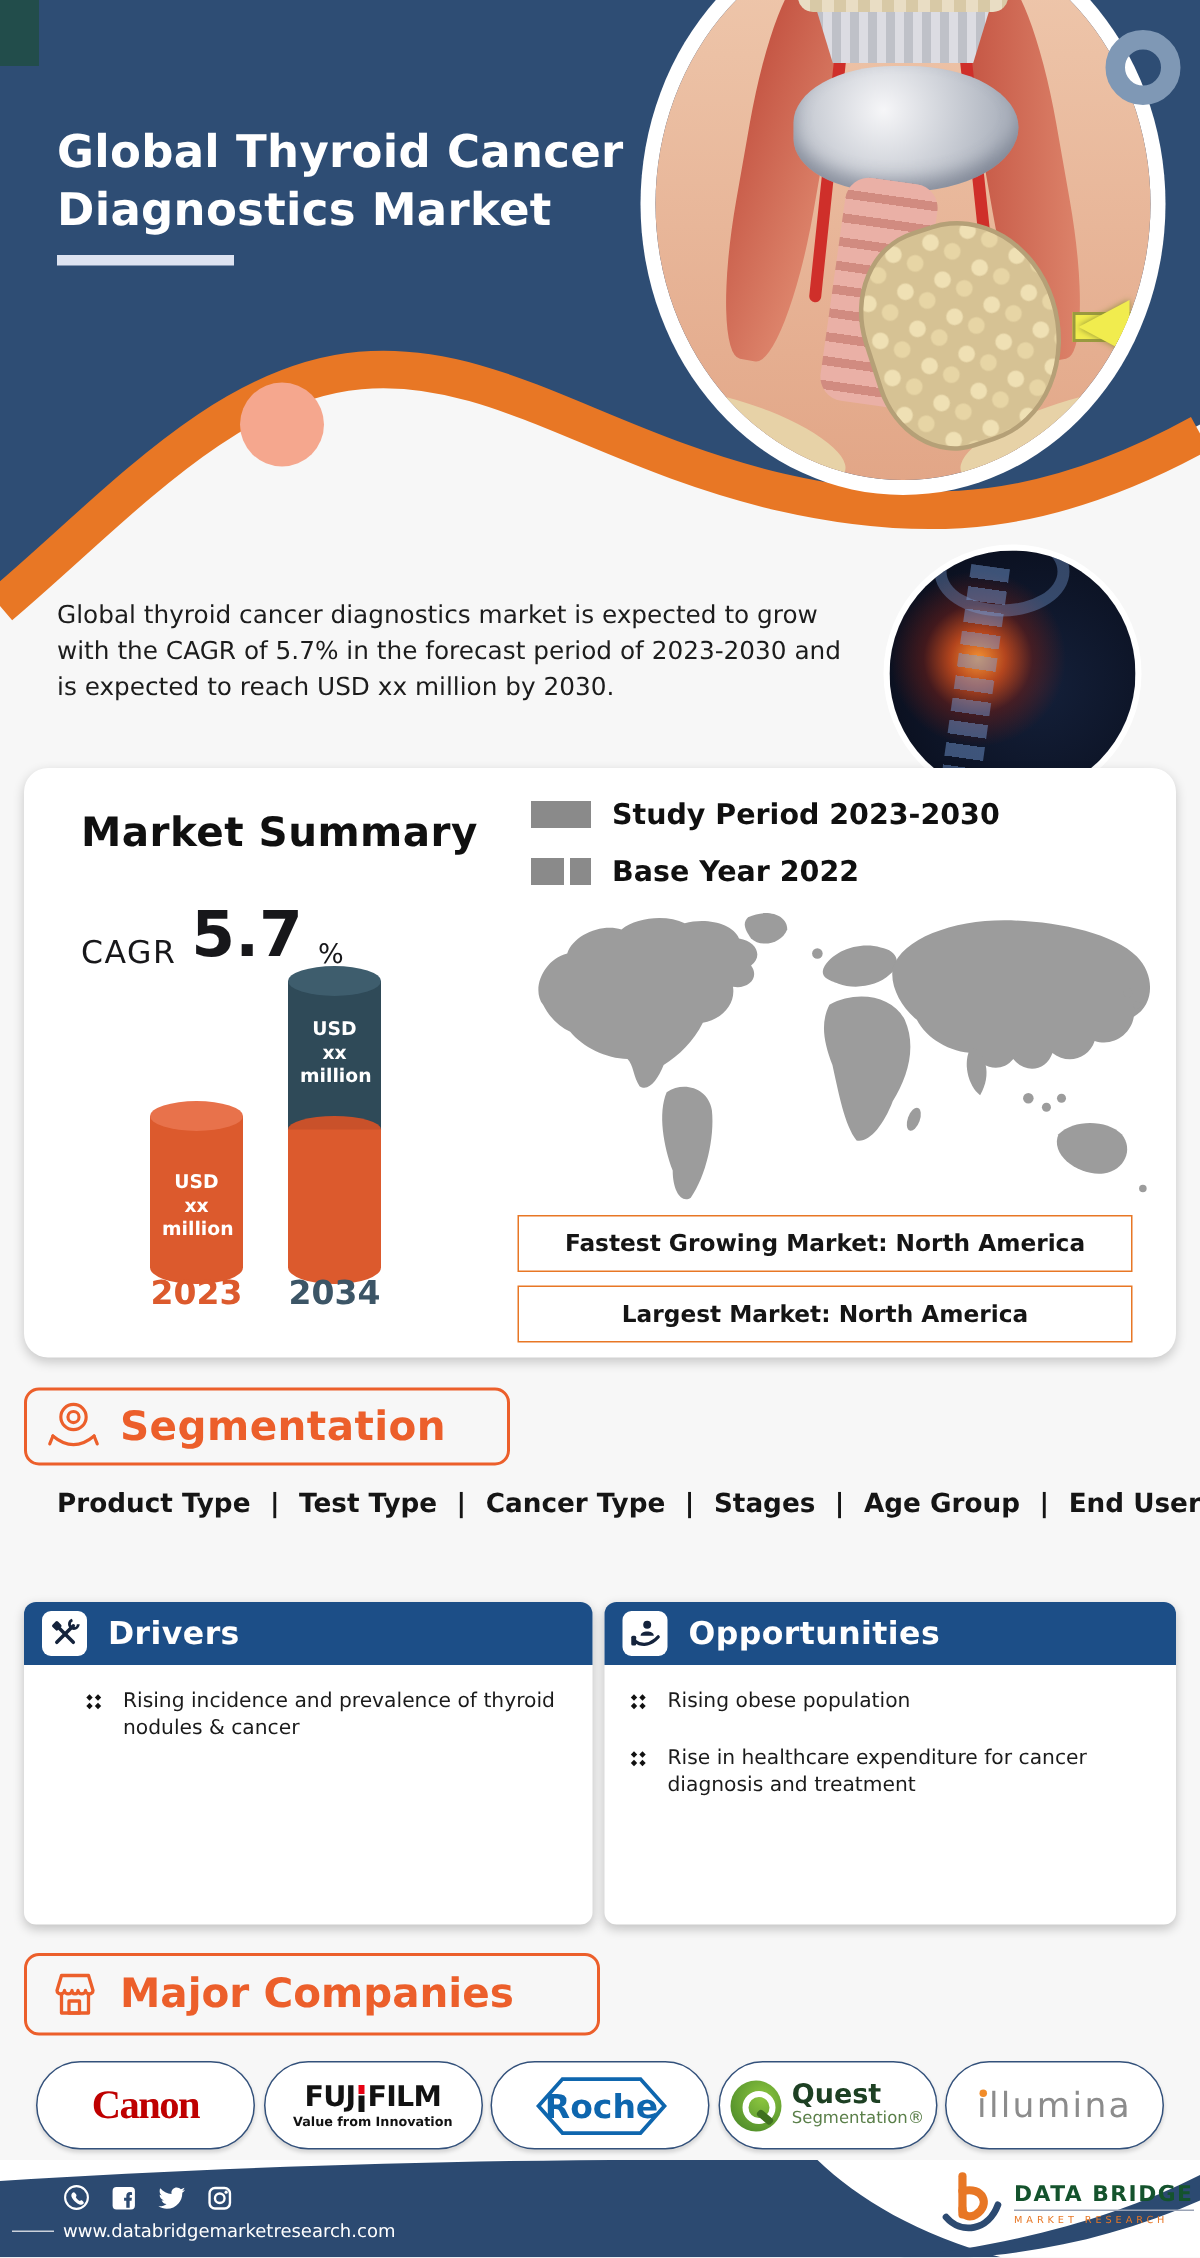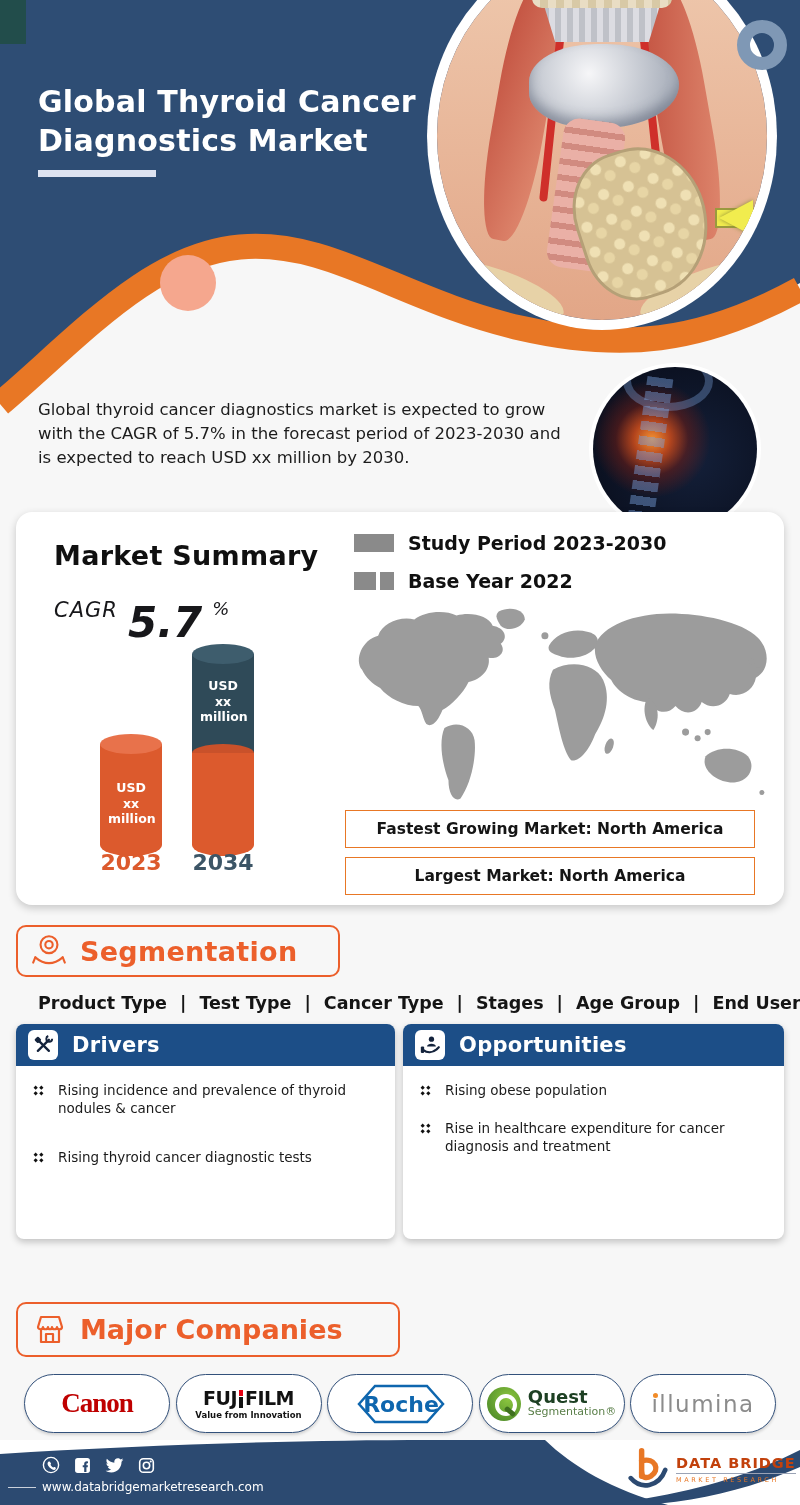--- a/index.html
+++ b/index.html
@@ -54,21 +54,21 @@
     box-shadow:0 0 0 4px #ffffff; overflow:hidden; }
   .xr-spine { position:absolute; left:44px; top:10px; width:26px; height:150px; transform:rotate(8deg);
     background:repeating-linear-gradient(180deg, rgba(120,160,220,.45) 0 9px, rgba(20,30,60,0) 9px 15px); }
   .xr-jaw { position:absolute; left:30px; top:-16px; width:90px; height:60px; border-radius:50%;
     border:8px solid rgba(130,170,230,.35); }
 
   
   .ms-card { position:absolute; left:16px; top:512px; width:768px; height:393px; background:#ffffff;
     border-radius:16px; box-shadow:0 3px 8px rgba(0,0,0,.20); }
   .ms-title { position:absolute; left:38px; top:28px; font-size:27px; font-weight:bold; color:#101010; letter-spacing:.3px; }
-  .ms-cagr { position:absolute; left:38px; top:86px; display:flex; align-items:flex-start; gap:10px; color:#17171a;font-style:italic; }
+  .ms-cagr { position:absolute; left:38px; top:86px; display:flex; align-items:flex-end; gap:10px; color:#17171a; }
   .ms-cagr .lbl { font-size:21px; letter-spacing:1px; }
   .ms-cagr .val { font-size:42px; font-weight:bold; }
   .ms-cagr .pct { font-size:18px; }
 
   .cyl { position:absolute; width:62px; }
   .cyl .cap { position:absolute; left:0; top:0; width:62px; height:20px; border-radius:50%; }
   .cyl .seg { position:absolute; left:0; width:62px; }
   .cyl .seg.btm { border-radius:0 0 31px 31px / 0 0 11px 11px; }
   .bar-label { position:absolute; width:46px; left:8px; color:#ffffff; font-size:12.5px; line-height:1.25;
     text-align:center; font-weight:bold; }
@@ -88,31 +88,31 @@
   
   .seg-box { position:absolute; left:16px; top:925px; width:324px; height:52px; border:2px solid #EC5F2B;
     border-radius:10px; display:flex; align-items:center; gap:12px; padding-left:12px; }
   .seg-box .t { color:#EC5F2B; font-size:27px; font-weight:bold; letter-spacing:.3px; }
   .seg-items { position:absolute; left:38px; top:988px; width:705px; font-size:17.5px; font-weight:bold;
     color:#151515; line-height:30px; }
   .seg-item { white-space:nowrap; }
   .seg-item:not(:last-child)::after { content:"|"; margin:0 13px; color:#151515; font-weight:bold; }
 
   
-  .panel { position:absolute; top:1024px; height:215px; background:#ffffff; border-radius:8px;
+  .panel { position:absolute; top:1068px; height:215px; background:#ffffff; border-radius:8px;
     box-shadow:0 3px 7px rgba(0,0,0,.22); }
   .panel.drivers { left:16px; width:379px; }
   .panel.opps { left:403px; width:381px; }
   .panel-head { height:42px; background:#1C4E87; border-radius:8px 8px 0 0; display:flex; align-items:center;
     gap:14px; padding-left:12px; }
   .panel-head .ic { width:30px; height:30px; background:#ffffff; border-radius:6px; display:flex;
     align-items:center; justify-content:center; }
   .panel-head .t { color:#ffffff; font-size:21px; font-weight:bold; letter-spacing:.3px; }
   .panel-list { padding:16px 16px 0 8px; display:flex; flex-direction:column; }
-  .panel.drivers .panel-list { gap:31px; }
+  .panel.drivers .panel-list { gap:13px;margin-left:24px; }
   .panel.opps .panel-list { gap:20px; }
   .pitem { position:relative; padding-left:34px; font-size:13.5px; line-height:1.32; color:#1b1b1b; }
   .dbul { position:absolute; left:9px; top:3px; width:11px; height:11px; transform:rotate(45deg); }
   .dbul::before { content:""; position:absolute; left:4px; top:4px; width:3px; height:3px; background:rgba(0,0,0,0);
     box-shadow:0 -4px #111, 0 4px #111, -4px 0 #111, 4px 0 #111; }
 
   
   .mc-box { position:absolute; left:16px; top:1302px; width:384px; height:55px; border:2px solid #EC5F2B;
     border-radius:10px; display:flex; align-items:center; gap:12px; padding-left:14px; }
   .mc-box .t { color:#EC5F2B; font-size:27px; font-weight:bold; }
@@ -138,21 +138,21 @@
   .logo-illumina { position:relative; font-size:23px; color:#8c8c8c; letter-spacing:1.5px; }
   .logo-illumina .idot { position:absolute; left:2px; top:2px; width:5px; height:5px; border-radius:50%; background:#F28C28; }
 
   
   .footer { position:absolute; left:0; top:1440px; width:800px; height:65px; background:#ffffff; }
   .footer svg.bg { position:absolute; left:0; top:0; }
   .social-row { position:absolute; left:42px; top:16px; display:flex; gap:14px; align-items:center; }
   .url-line { position:absolute; left:8px; top:47px; width:28px; height:1px; background:rgba(255,255,255,.75); }
   .footer-url { position:absolute; left:42px; top:40px; color:#ffffff; font-size:12px; }
   .db-logo { position:absolute; left:628px; top:6px; display:flex; align-items:center; gap:8px; }
-  .db-text .l1 { font-size:14.5px; font-weight:bold; color:#c2410c; letter-spacing:1px; }
+  .db-text .l1 { font-size:14.5px; font-weight:bold; color:#14532d; letter-spacing:1px; }
   .db-text .rule { height:1px; background:#9aa3b5; margin:2px 0; }
   .db-text .l2 { font-size:6.5px; color:#E87725; letter-spacing:2.6px; }
 </style>
 </head>
 <body>
 
 <div class="canvas">
 
   <svg class="header-svg" viewBox="0 0 800 430" aria-hidden="true">
     <path d="M0,0 H800 V283 C700,338 620,345 520,322 C400,294 330,233 240,241 C150,249 80,330 0,398 Z" fill="#2E4D74"></path>
@@ -278,21 +278,20 @@
             <path d="M23,8 L8,23"></path>
           </g>
           <rect x="4.5" y="4.5" width="7" height="7" rx="1.5" fill="#14233c" transform="rotate(45 8 8)"></rect>
           <circle cx="23.5" cy="6.5" r="4" fill="none" stroke="#14233c" stroke-width="2.6" stroke-dasharray="17 8"></circle>
         </svg>
       </span>
       <span class="t">Drivers</span>
     </div>
     <div class="panel-list">
       <div class="pitem"><span class="dbul"></span><span>Rising incidence and prevalence of thyroid nodules &amp; cancer</span></div>
-      <div class="pitem"><span class="dbul"></span><span>Rising thyroid cancer diagnostic tests</span></div>
     </div>
   </div>
 
   <div class="panel opps">
     <div class="panel-head">
       <span class="ic">
         <svg width="22" height="22" viewBox="0 0 30 30" aria-hidden="true">
           <circle cx="17" cy="7" r="3.6" fill="#14233c"></circle>
           <path d="M11,17 C11,12 23,12 23,17 Z" fill="#14233c"></path>
           <path d="M6,22 C11,26 18,26 24,21 L27,18" fill="none" stroke="#14233c" stroke-width="3" stroke-linecap="round"></path>

